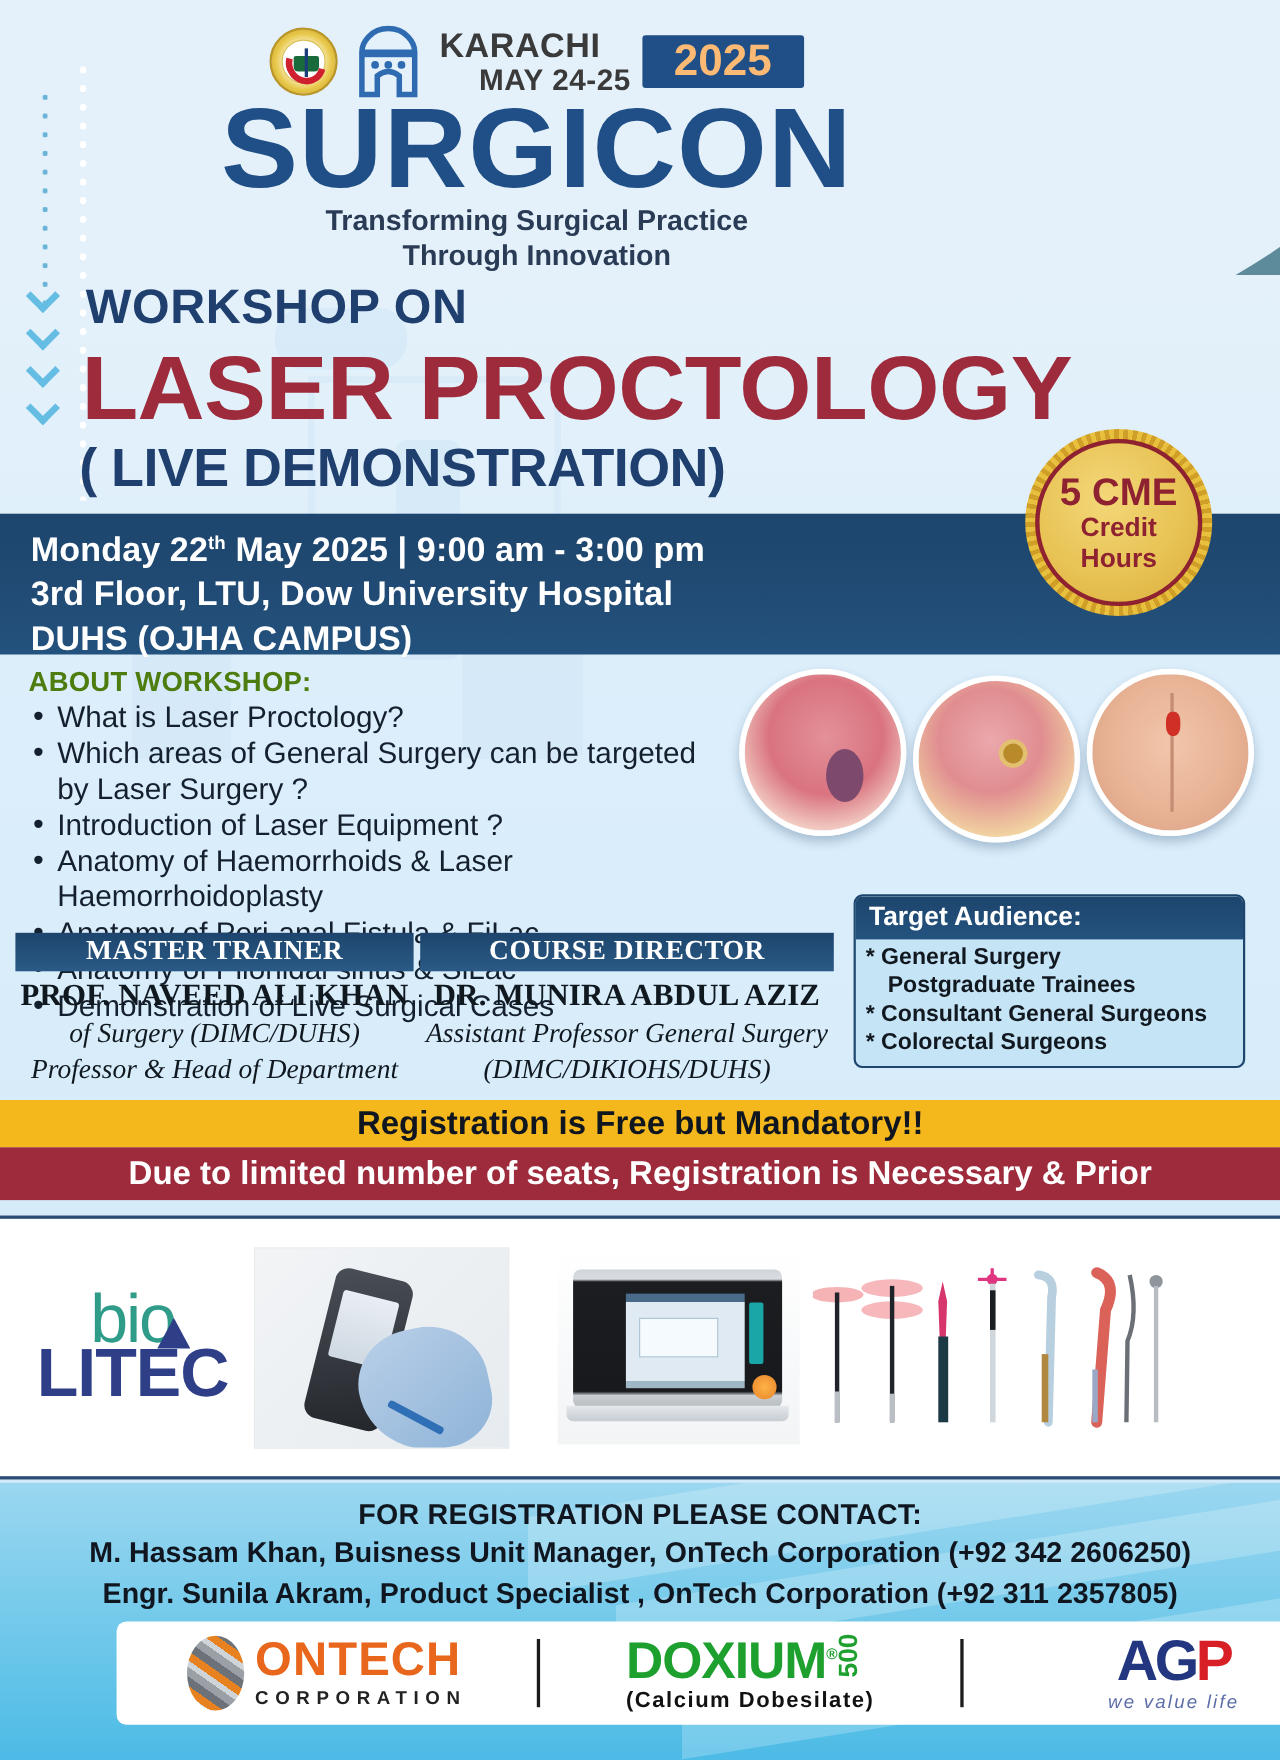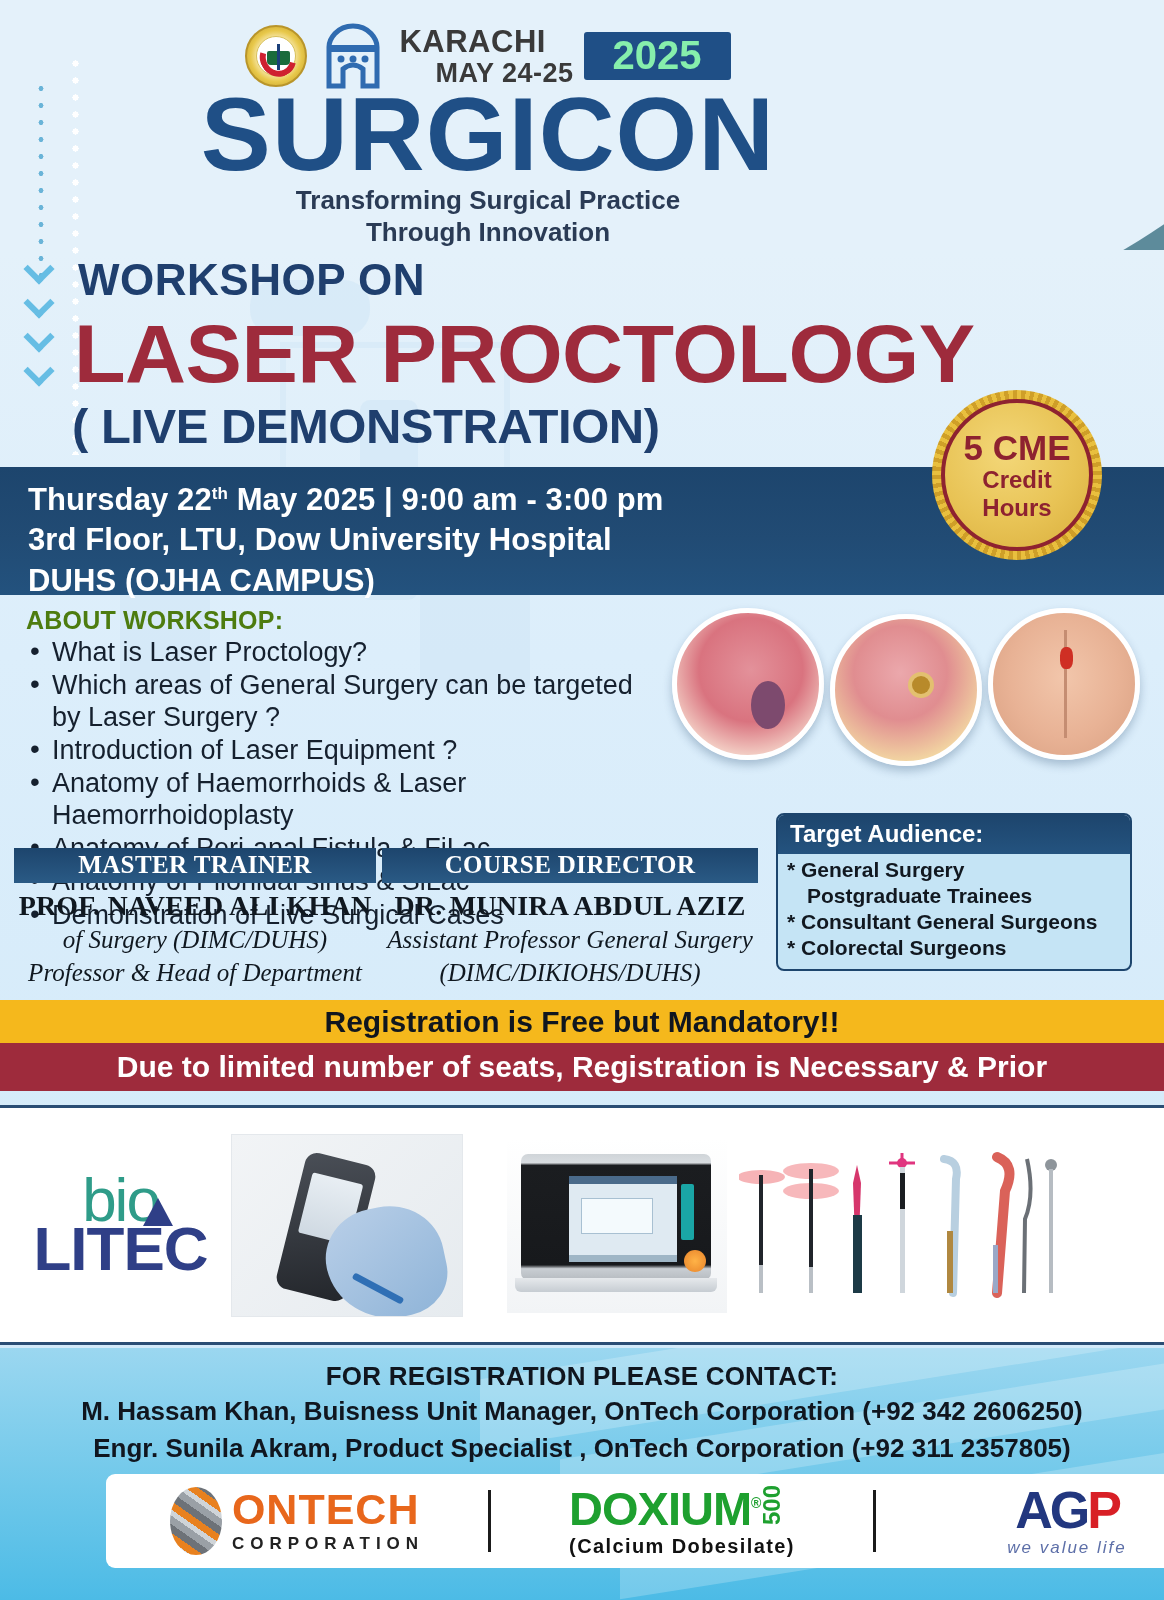--- a/index.html
+++ b/index.html
@@ -41,21 +41,21 @@
   .crest-moon { position:absolute; left:13px; top:12px; width:36px; height:38px; border-radius:50%;
       border:6px solid #cf2030; border-right-color:transparent; border-top-color:transparent;
       transform:rotate(-30deg); }
   .crest-book { position:absolute; left:20px; top:24px; width:23px; height:14px;
       background:#1a6b3c; border-radius:2px 2px 4px 4px; }
   .crest-rod { position:absolute; left:30px; top:17px; width:3px; height:26px; background:#1b3f7a; }
   .mosque { width:72px; height:66px; position:relative; flex:none; }
   .karachi { text-align:left; font-weight:800; color:#3a3a3a; line-height:1; }
   .karachi .k1 { font-size:31px; letter-spacing:.5px; }
   .karachi .k2 { font-size:27px; letter-spacing:.5px; margin-top:3px;margin-left:36px; }
-  .yearbox { background:#1f4f86; color:#86efac; font-size:40px; font-weight:800; padding:2px 29px 4px;
+  .yearbox { background:#1f4f86; color:#fdba74; font-size:40px; font-weight:800; padding:2px 29px 4px;
       border-radius:3px; line-height:1.05; flex:none; }
   .surgicon { font-size:103px; font-weight:800; color:#1f4f86; letter-spacing:1px;
       line-height:.92; margin-top:-2px; font-family:"Liberation Sans", sans-serif;
       transform:scaleX(1.02); }
   .tagline { font-size:26px; font-weight:700; color:#2a3b55; line-height:1.18; margin-top:2px; }
 
   
   .dotcol { position:absolute; left:38px; top:80px; width:6px; height:200px; z-index:5;
       background-image:radial-gradient(circle, #6ab4d8 2.4px, transparent 2.6px);
       background-size:6px 17px; }
@@ -273,21 +273,21 @@
   <div class="cme">
     <div class="ring"></div>
     <div class="inner">
       <div class="big">5 CME</div>
       <div class="sm">Credit</div>
       <div class="sm">Hours</div>
     </div>
   </div>
 
   <div class="datebanner">
-    <div><span>Thursday 22</span><sup>th</sup><span> May 2025 | 9:00 am - 3:00 pm</span></div>
+    <div><span>Monday 22</span><sup>th</sup><span> May 2025 | 9:00 am - 3:00 pm</span></div>
     <div>3rd Floor, LTU, Dow University Hospital</div>
     <div>DUHS (OJHA CAMPUS)</div>
   </div>
 
   <div class="about">
     <h3>ABOUT WORKSHOP:</h3>
     <ul>
       <li>What is Laser Proctology?</li>
       <li><span>Which areas of General Surgery can be targeted</span><span class="i2">by Laser Surgery ?</span></li>
       <li>Introduction of Laser Equipment ?</li>

